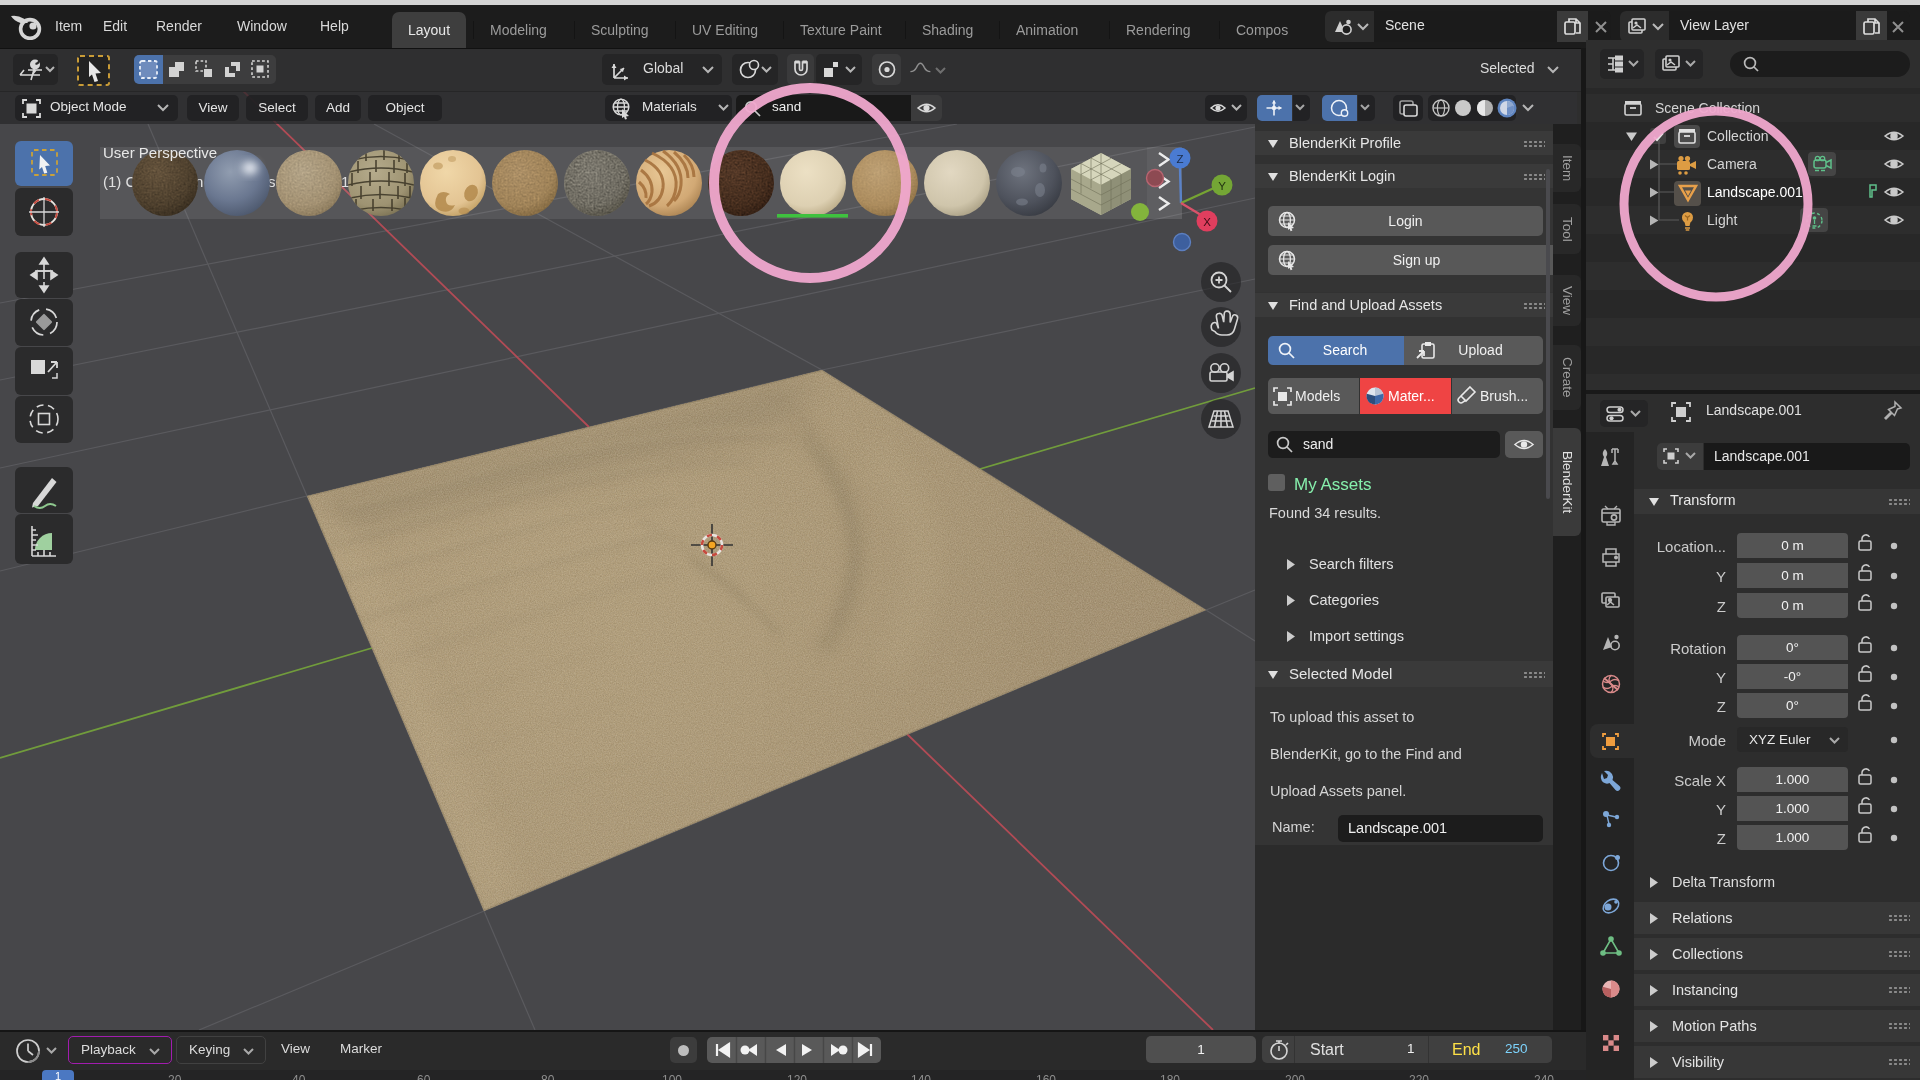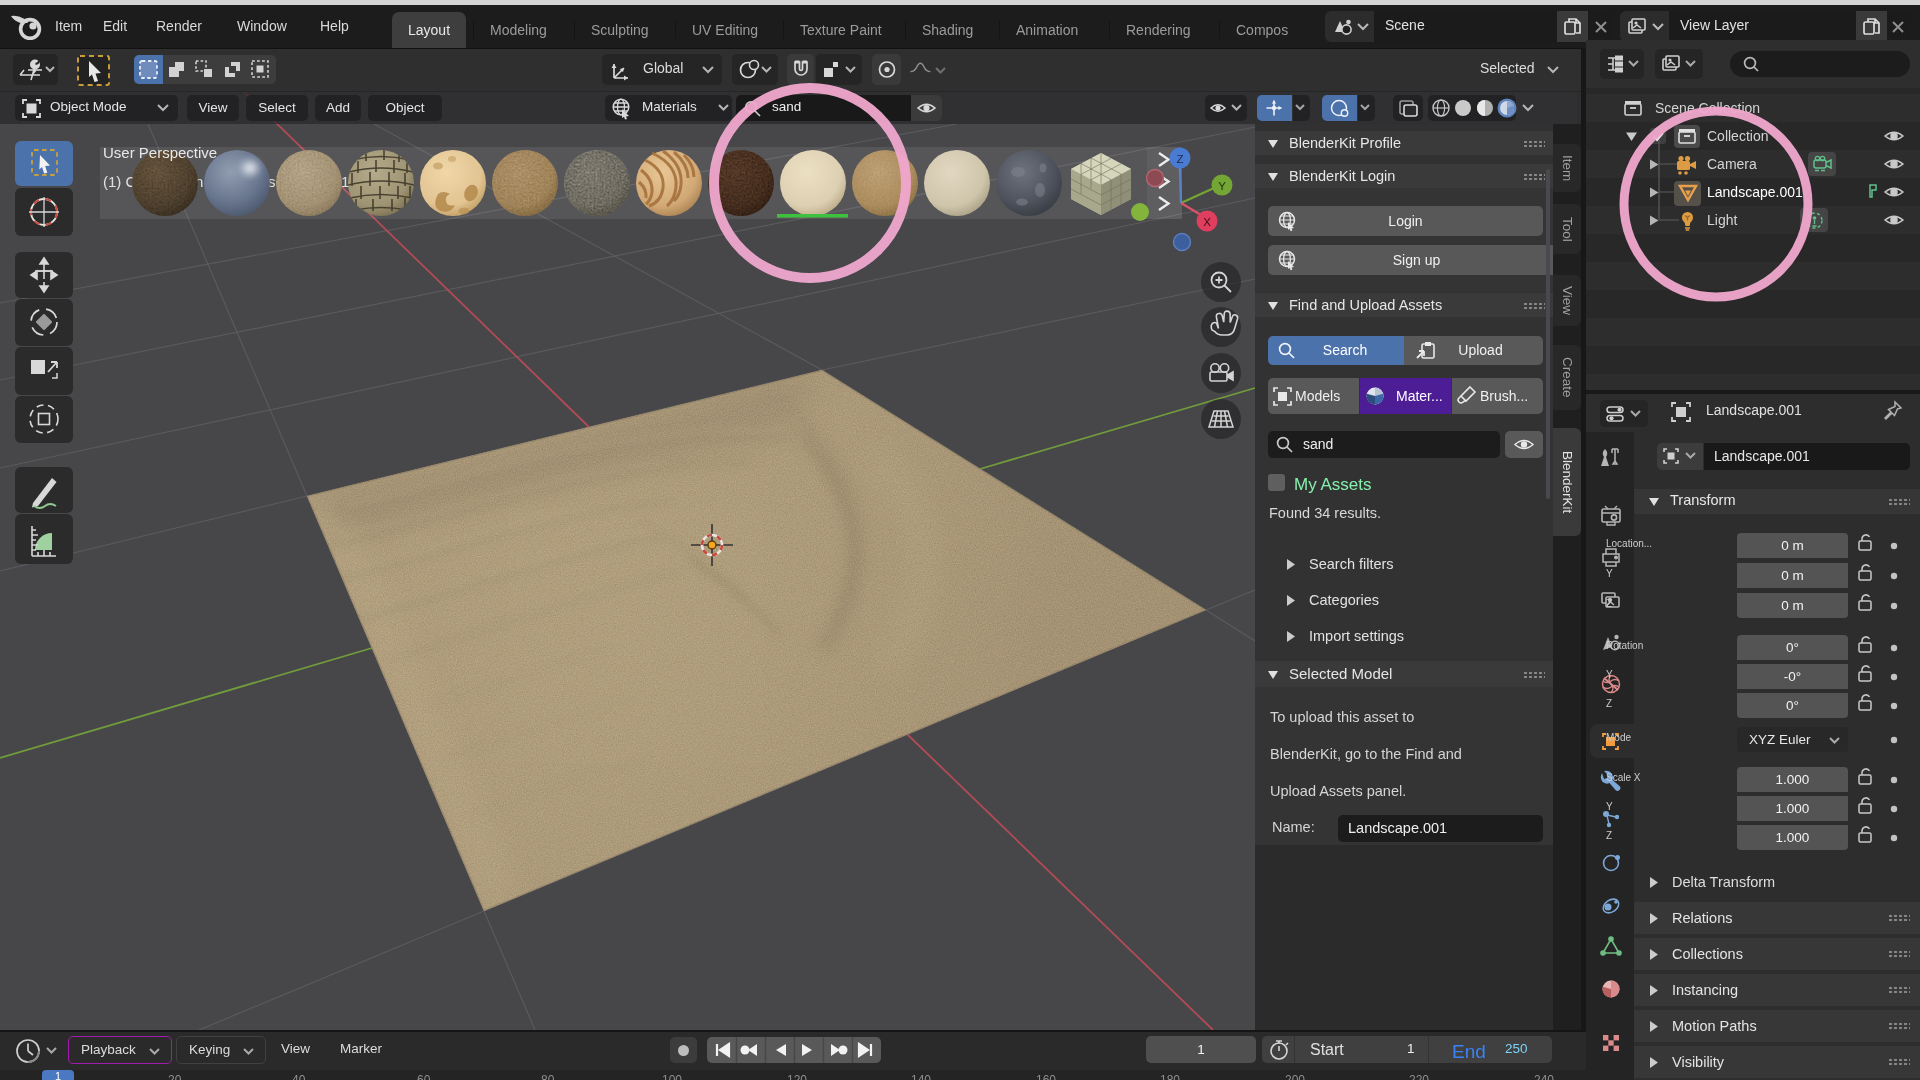--- a/index.html
+++ b/index.html
@@ -19,21 +19,21 @@
 #npanel{left:1255px;top:124px;width:298px;height:906px;background:#2d2d2d;color:#d8d8d8;font-size:14px}
 #nktabs{left:1553px;top:124px;width:33px;height:906px;background:#1f1f1f}
 .vtab{position:absolute;left:0;width:28px;line-height:28px;background:#282828;color:#a0a0a0;border-radius:0 6px 6px 0;writing-mode:vertical-rl;text-align:center;font-size:13.5px}
 .vtab.active{background:#3a3a3a;color:#e2e2e2}
 #rightcol{left:1586px;top:40px;width:334px;height:1040px;background:#262626}
 #timeline{left:0;top:1030px;width:1586px;height:50px;background:#2b2b2b}
 .sechdr{position:absolute;left:0;width:298px;background:#3a3a3a;color:#e6e6e6}
 .btn{position:absolute;background:#585858;border-radius:5px;color:#f0f0f0;text-align:center}
 .fld{position:absolute;background:#545454;color:#f2f2f2;text-align:center}
 .grip{position:absolute;width:22px;height:8px;opacity:.55;background-image:radial-gradient(circle,#cdcdcd 1.1px,transparent 1.3px);background-size:5px 4px}
-.plabel{position:absolute;color:#cccccc;font-size:10px;text-align:left}
+.plabel{position:absolute;color:#cccccc;font-size:15px;text-align:right}
 </style></head>
 <body>
 <div id="root">
 <div class="abs" id="vpbg" style="left:0;top:48px;width:1577px;height:982px;background:#47474a"></div>
 <svg class="abs" id="vp" viewBox="0 0 1577 1030" xmlns="http://www.w3.org/2000/svg">
 <defs>
 <linearGradient id="sandbase" x1="307" y1="370" x2="1150" y2="900" gradientUnits="userSpaceOnUse">
  <stop offset="0" stop-color="#ad9670"></stop>
           <stop offset="0.5" stop-color="#a58f6a"></stop>
           <stop offset="1" stop-color="#998361"></stop>
@@ -610,21 +610,21 @@
 <svg class="abs" style="left:160px;top:216px" width="22" height="21" viewBox="0 0 22 21">
  <rect x="7" y="4" width="12" height="14" rx="1.5" fill="none" stroke="#e8e8e8" stroke-width="1.6"></rect>
         <rect x="10" y="2" width="6" height="4" fill="#e8e8e8"></rect>
  <path d="M2 18 L9 11 M9 11 h-5 M9 11 v5" stroke="#e8e8e8" stroke-width="1.8" fill="none"></path>
 </svg>
 <div class="abs" style="left:13px;top:254px;width:91px;height:36px;background:#595959;border-radius:5px 0 0 5px;color:#f0f0f0;font-size:14px;line-height:36px;padding-left:27px">Models</div>
 <svg class="abs" style="left:17px;top:262px" width="21" height="21" viewBox="0 0 21 21">
         <path d="M2 6 V2 h4 M15 2 h4 v4 M19 15 v4 h-4 M6 19 H2 v-4" stroke="#e8e8e8" stroke-width="1.7" fill="none"></path>
         <rect x="6" y="6" width="9" height="9" fill="#e8e8e8"></rect>
       </svg>
-<div class="abs" style="left:105px;top:254px;width:91px;height:36px;background:#4c1d95;color:#fff;font-size:14px;line-height:36px;padding-left:36px">Mater...</div>
+<div class="abs" style="left:105px;top:254px;width:91px;height:36px;background:#ef4444;color:#fff;font-size:14px;line-height:36px;padding-left:28px">Mater...</div>
 <svg class="abs" style="left:109px;top:261px" width="22" height="22" viewBox="0 0 22 22">
         <circle cx="11" cy="11" r="8.5" fill="#dfe5ee"></circle>
         <path d="M11 2.5 a8.5 8.5 0 0 1 0 17 Z" fill="#b8c4d6"></path>
         <path d="M11 11 l8.2 -2.2 a8.5 8.5 0 0 1 -8.2 10.7 Z" fill="#3d68a8"></path>
         <path d="M11 11 l-8.2 -2.2 a8.5 8.5 0 0 0 8.2 10.7 Z" fill="#2d4d7d"></path>
       </svg>
 <div class="abs" style="left:197px;top:254px;width:91px;height:36px;background:#595959;border-radius:0 5px 5px 0;color:#f0f0f0;font-size:14px;line-height:36px;padding-left:28px">Brush...</div>
 <svg class="abs" style="left:201px;top:261px" width="22" height="22" viewBox="0 0 22 22">
  <path d="M14 2 L19 7 L10 16 L5 11 Z M5 11 L3 13 q-2 2 0 4 q2 2 4 0 l3 -2" fill="none" stroke="#e8e8e8" stroke-width="1.6"></path>
 </svg>
@@ -1023,21 +1023,21 @@
 <div class="abs" style="left:1146px;top:6px;width:110px;height:27px;background:#4f4f4f;border-radius:5px;color:#f2f2f2;font-size:13.5px;line-height:27px;text-align:center">1</div>
 <div class="abs" style="left:1262px;top:6px;width:290px;height:27px;background:#404040;border-radius:5px"></div>
 <svg class="abs" style="left:1268px;top:9px" width="22" height="22" viewBox="0 0 22 22">
  <circle cx="11" cy="12" r="8" fill="none" stroke="#d4d4d4" stroke-width="1.6"></circle>
  <path d="M11 12 V7 M8 2 h6 M11 2 v2.5 M18 6 l2 -2" stroke="#d4d4d4" stroke-width="1.6"></path>
 </svg>
 <div class="abs" style="left:1294px;top:6px;width:1px;height:27px;background:#333"></div>
 <span class="abs" style="left:1310px;top:11px;font-size:16px;color:#e0e0e0">Start</span>
 <span class="abs" style="left:1407px;top:11px;font-size:13.5px;color:#f0f0f0">1</span>
 <div class="abs" style="left:1428px;top:6px;width:1px;height:27px;background:#333"></div>
-<span class="abs" style="left:1452px;top:11px;font-size:19px;color:#3b82f6">End</span>
+<span class="abs" style="left:1452px;top:11px;font-size:16px;color:#fde047">End</span>
 <span class="abs" style="left:1505px;top:11px;font-size:13.5px;color:#7dd3fc">250</span>
 <div class="abs" style="left:42px;top:40px;width:32px;height:14px;background:#4b78c2;border-radius:4px;color:#fff;font-size:11px;text-align:center;line-height:13px">1</div>
 <div class="abs" style="left:0;top:40px;width:1586px;height:10px;overflow:hidden">
 <span class="abs" style="left:168px;top:3px;font-size:12px;color:#8f8f8f">20</span>
 <span class="abs" style="left:292px;top:3px;font-size:12px;color:#8f8f8f">40</span>
 <span class="abs" style="left:417px;top:3px;font-size:12px;color:#8f8f8f">60</span>
 <span class="abs" style="left:541px;top:3px;font-size:12px;color:#8f8f8f">80</span>
 <span class="abs" style="left:662px;top:3px;font-size:12px;color:#8f8f8f">100</span>
 <span class="abs" style="left:787px;top:3px;font-size:12px;color:#8f8f8f">120</span>
 <span class="abs" style="left:911px;top:3px;font-size:12px;color:#8f8f8f">140</span>

